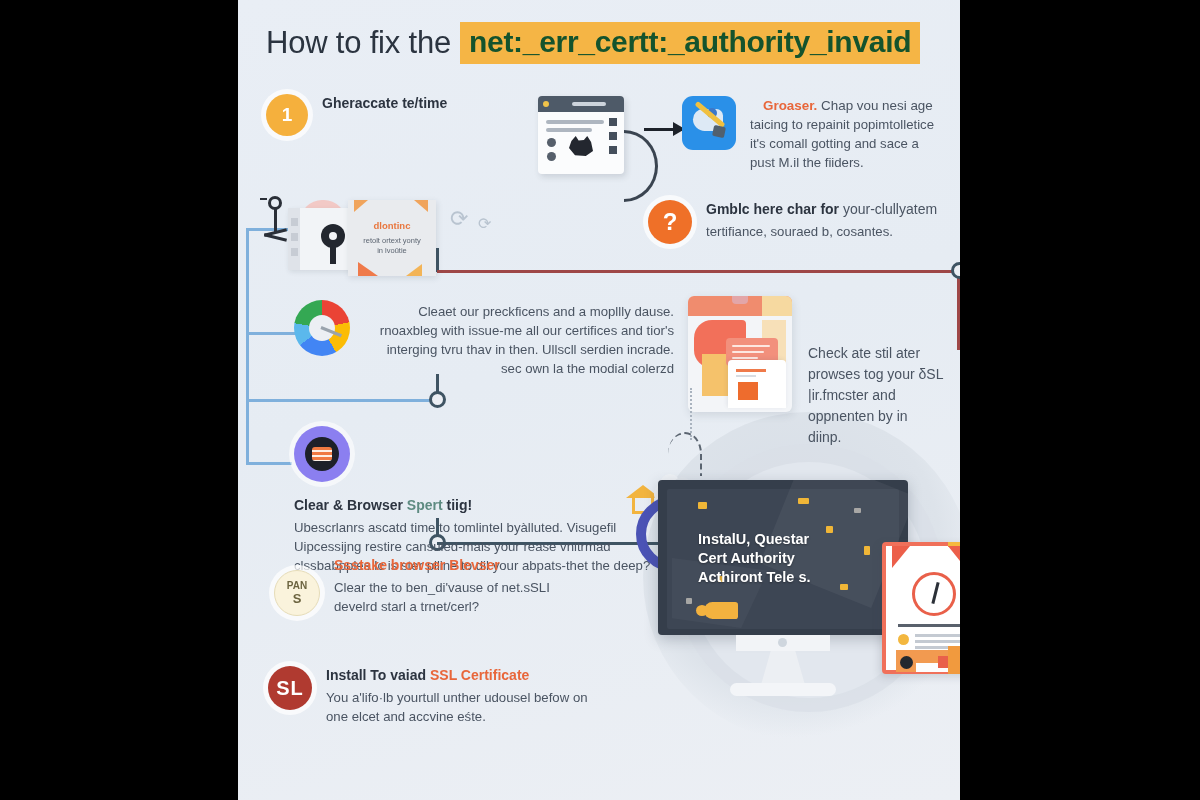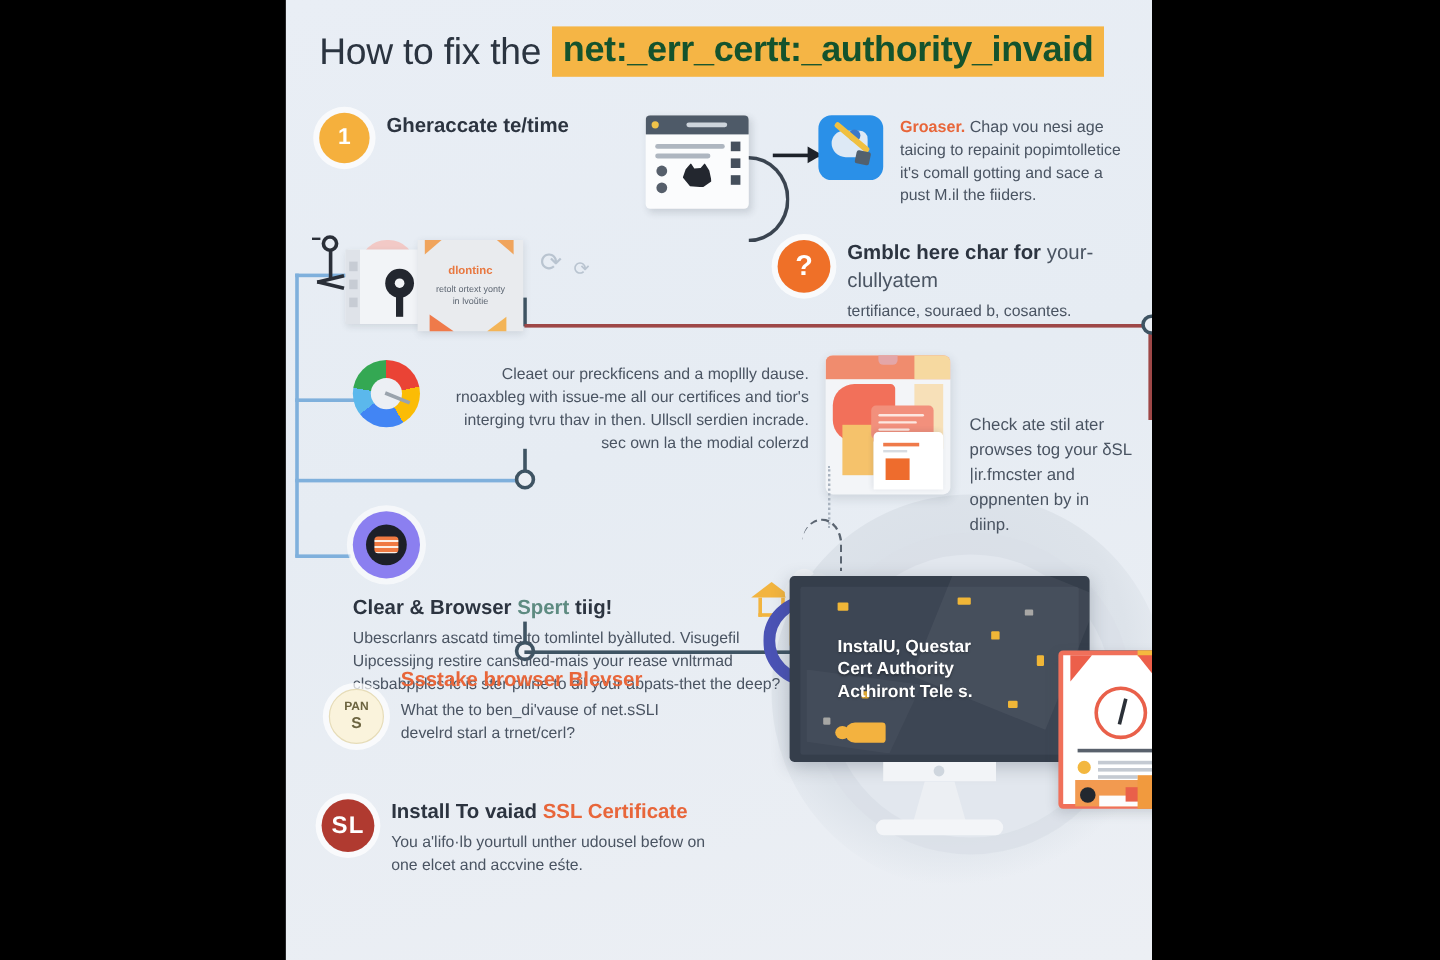--- a/index.html
+++ b/index.html
@@ -36,21 +36,21 @@
   .title-plain { font-size:31px; color:#2b3440; letter-spacing:-.2px; }
   .title-hl {
     font-size:30px; font-weight:bold; color:#14532d;
     background:#f5b545; padding:3px 9px 5px 9px; letter-spacing:-.3px;
     white-space:nowrap;
   }
 
   
   .block { position:absolute; display:flex; gap:14px; }
   .block .txt { max-width:100%; }
-  .h { font-size:17px; font-weight:bold; color:#2c3440; line-height:1.35; margin-bottom:3px; }
+  .h { font-size:14px; font-weight:bold; color:#2c3440; line-height:1.35; margin-bottom:3px; }
   .h .accent-o { color:#e8663a; }
   .h .accent-t { color:#5e8b81; }
   .p { font-size:13.2px; color:#4a5462; line-height:1.45; }
 
   
   .badge { flex:0 0 auto; border-radius:50%; display:flex; align-items:center;
            justify-content:center; color:#fff; font-weight:bold;
            box-shadow:0 0 0 5px rgba(255,255,255,.72); }
   .badge-1  { width:42px; height:42px; background:#f5b03d; font-size:19px; }
   .badge-q  { width:44px; height:44px; background:#ef7028; font-size:24px; }
@@ -352,21 +352,21 @@
 
     <div class="block" style="left:444px; top:96px; width:262px;">
       <div class="tile">
         <div class="blob"></div>
           <div class="dot"></div>
           <div class="pen"></div>
           <div class="pent"></div>
       </div>
       <div class="txt">
         <div class="p" style="line-height:1.45;">
-          <b class="h" style="display:inline; font-size:13.4px;">
+          <b class="h" style="display:inline; font-size:13.4px;margin-left:13px;">
             <span class="accent-o">Groaser.</span><span style="color:#4a5462; font-weight:normal;"> Chap vou nesi age</span>
           </b>
           <span>taicing to repainit popimtolletice it's comall gotting and sace a pust M.il the fiiders.</span>
         </div>
       </div>
     </div>
 
     <div class="block" style="left:410px; top:200px; width:300px;">
       <div class="badge badge-q">?</div>
       <div class="txt">
@@ -421,21 +421,21 @@
       </div>
     </div>
 
     <div class="block" style="left:36px; top:556px; width:320px;align-items:flex-end;">
       <div class="badge badge-pan">
         <span>PAN</span>
         <b>S</b>
       </div>
       <div class="txt">
         <div class="h" style="color:#e8663a;">Ssstake browser Blevser</div>
-        <div class="p">What the to ben_di'vause of net.sSLI develrd starl a trnet/cerl?</div>
+        <div class="p">Clear the to ben_di'vause of net.sSLI develrd starl a trnet/cerl?</div>
       </div>
     </div>
 
     <div class="block" style="left:30px; top:666px; width:330px;">
       <div class="badge badge-sl">SL</div>
       <div class="txt">
         <div class="h">
           <span>Install To vaiad </span><span class="accent-o">SSL Certificate</span>
         </div>
         <div class="p">You a'lifo·lb yourtull unther udousel befow on one elcet and accvine eśte.</div>

